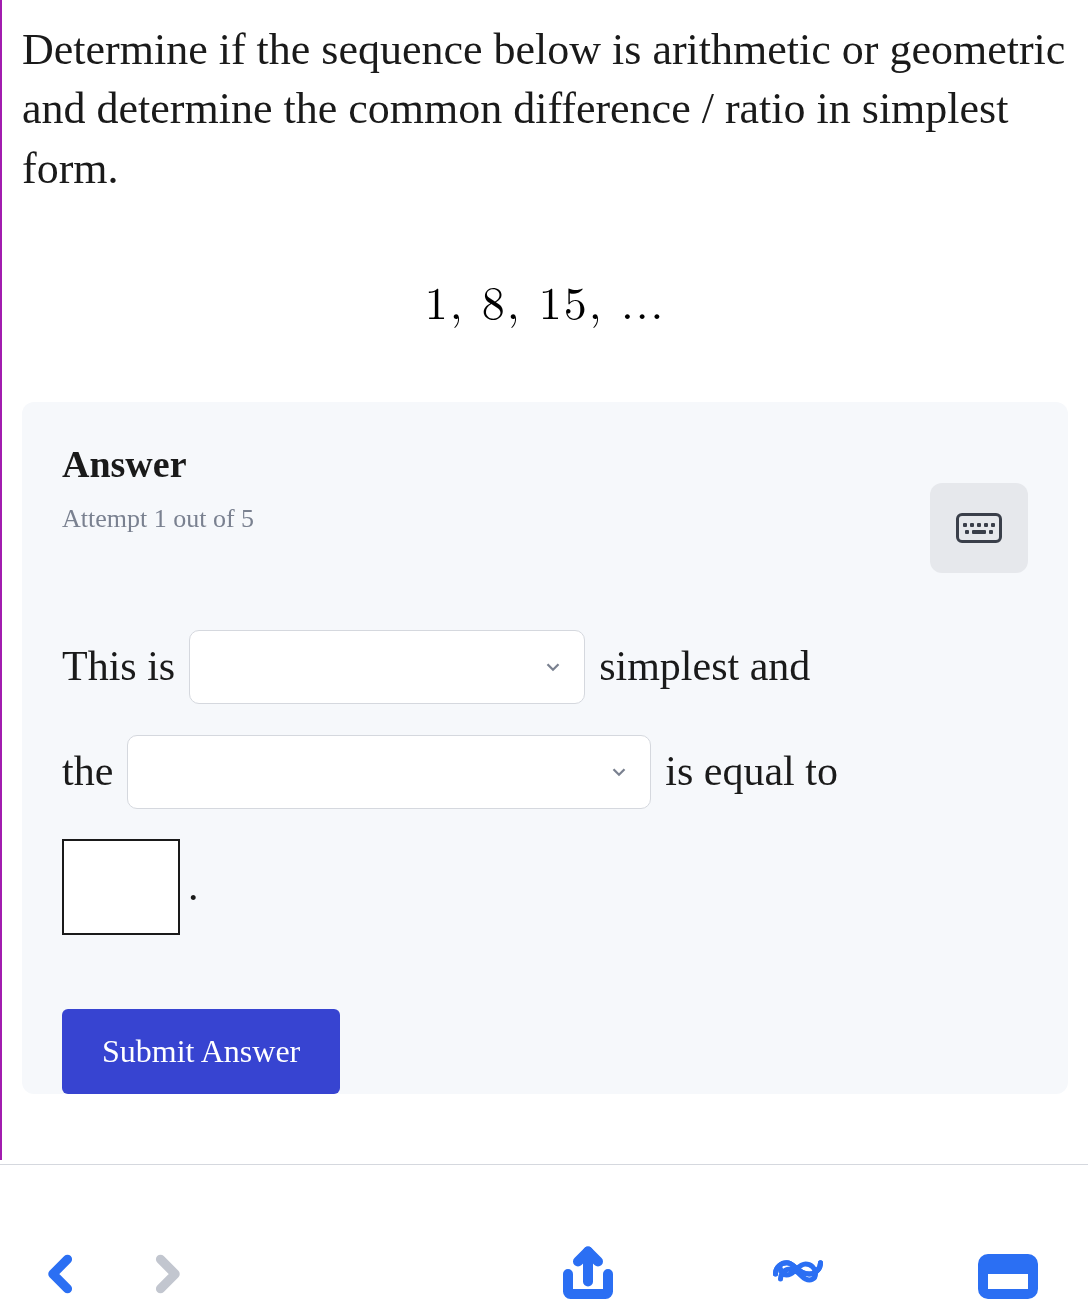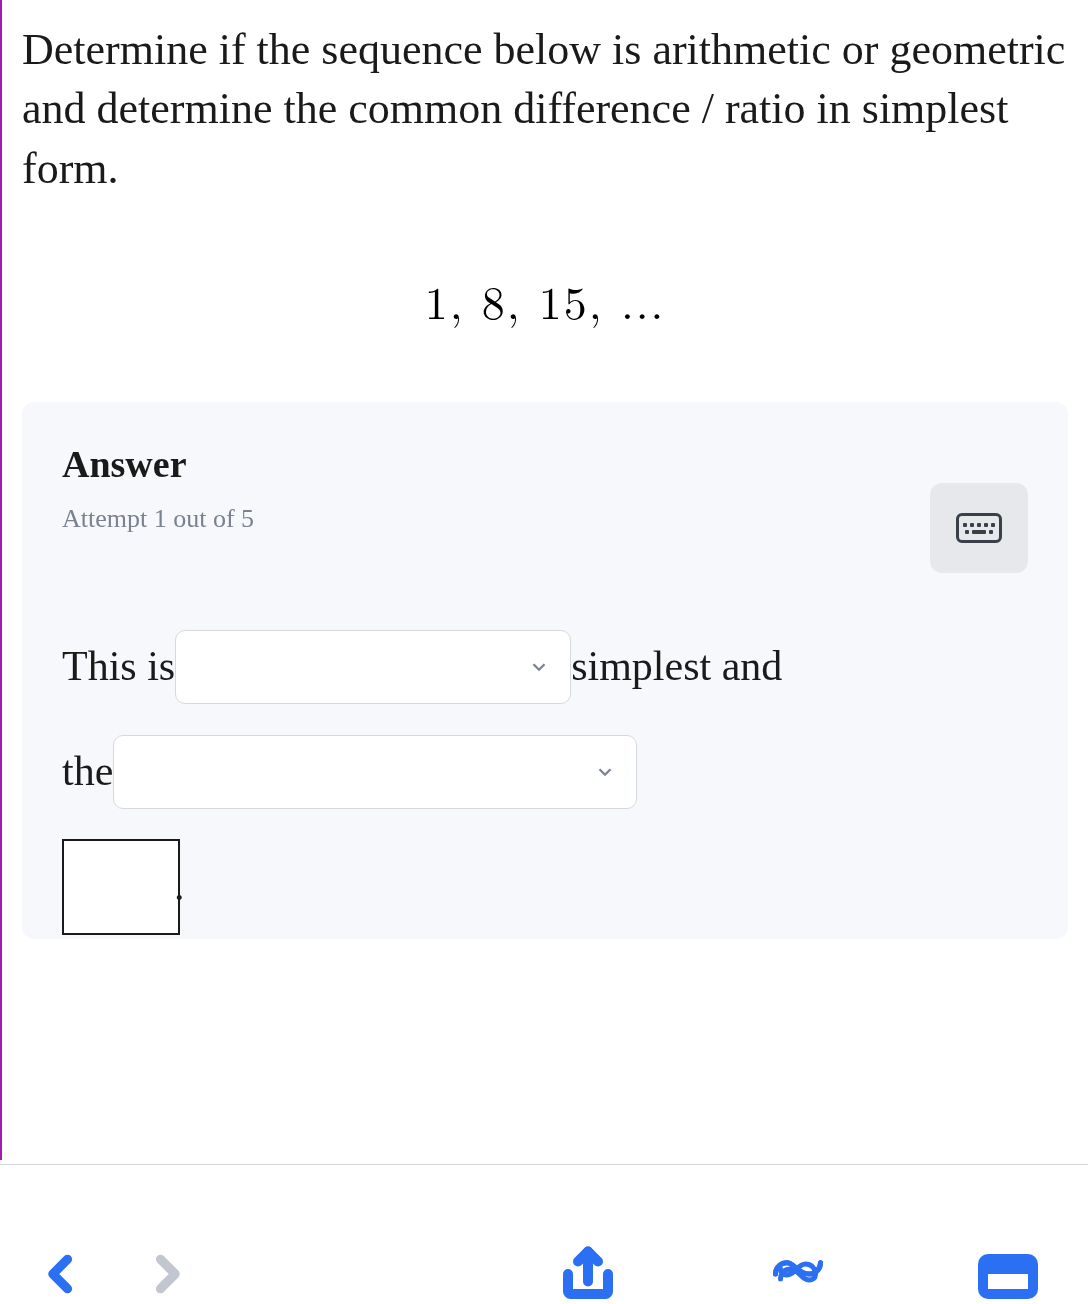--- a/index.html
+++ b/index.html
@@ -86,20 +86,21 @@
     .kbd-bar { width:14px; height:4px; background:#3a3f4a; border-radius:1px;}
     .fillin-area {
       font-size: 42px;
       line-height: 2.5;
       color: #1a1a1a;
     }
     .fillin-area .row {
       display: flex;
       align-items: center;
       flex-wrap: wrap;
+      gap: 14px;
       margin-bottom: 0px;
     }
     .select-box {
       display: inline-flex;
       align-items: center;
       justify-content: flex-end;
       background: #fff;
       border: 1px solid #d5d8de;
       border-radius: 10px;
       height: 74px;
@@ -225,27 +226,29 @@
         </span>
         <span>simplest and</span>
       </div>
       <div class="row">
         <span>the</span>
         <span class="select-box select-2">
           <svg class="chevron" viewBox="0 0 24 24">
               <polyline points="6 9 12 15 18 9"></polyline>
             </svg>
         </span>
+        <span>is equal to</span>
       </div>
       <div class="row" style="margin-top:10px;">
         <span class="num-input"></span>
           <span class="period">.</span>
       </div>
     </div>
 
+    <button class="submit-btn">Submit Answer</button>
   </div>
 </div>
 
 <div class="bottom-bar">
   <div class="nav-chevrons">
     <svg class="nav-chevron nav-prev" viewBox="0 0 24 24">
         <polyline points="15 4 7 12 15 20"></polyline>
       </svg>
     <svg class="nav-chevron nav-next" viewBox="0 0 24 24">
         <polyline points="9 4 17 12 9 20"></polyline>

